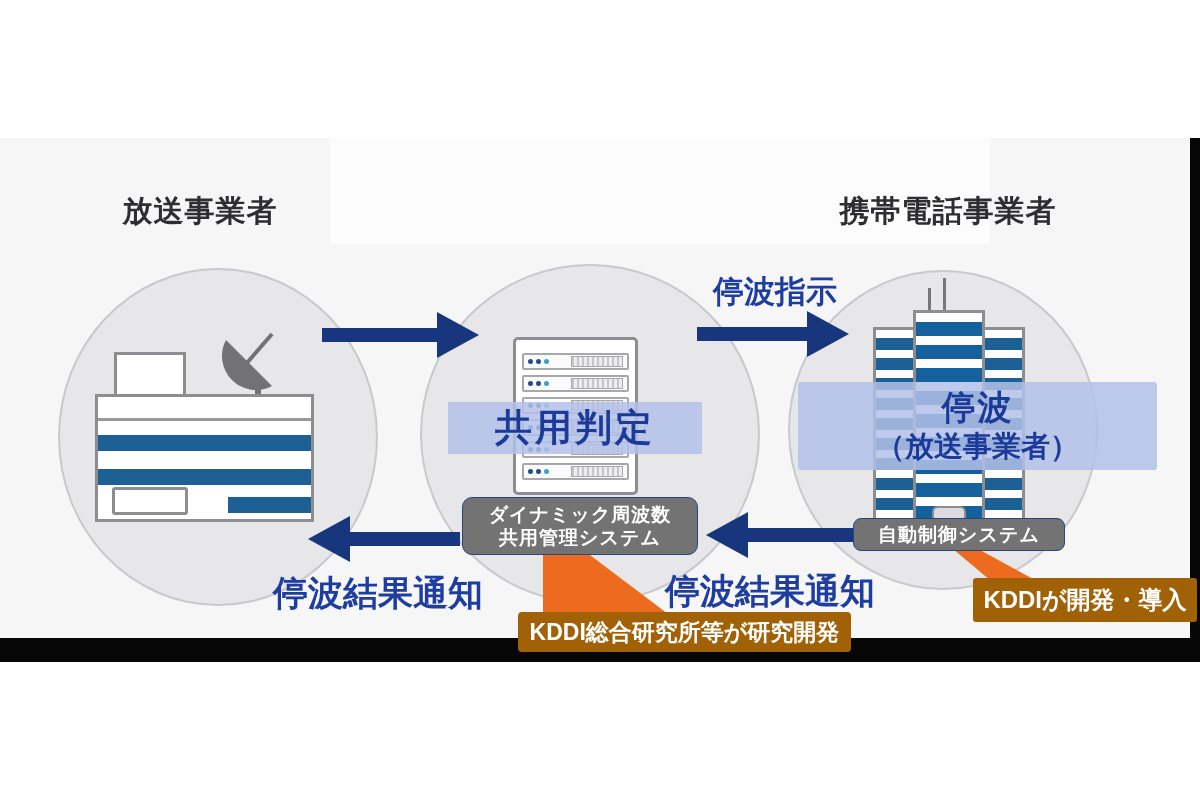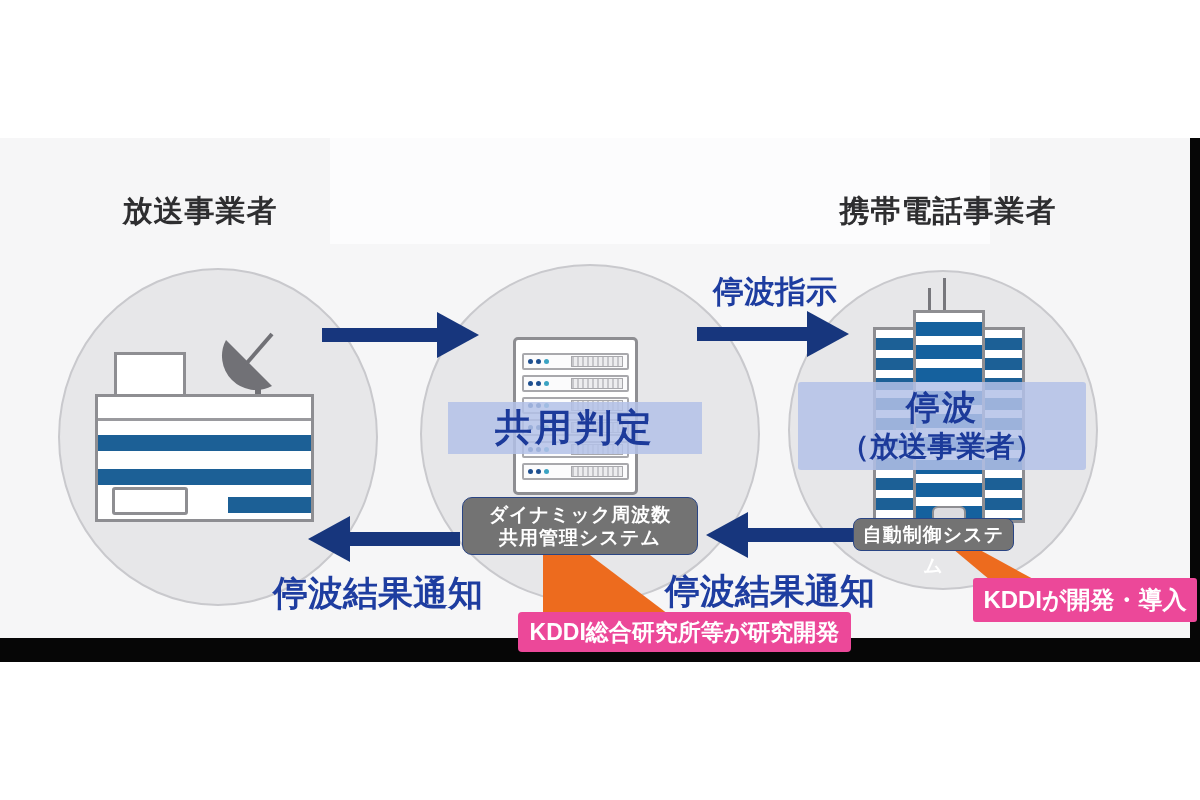--- a/index.html
+++ b/index.html
@@ -64,32 +64,32 @@
         border:3px solid #8e8e92;box-sizing:border-box;}
   .antenna{background:#77777c;z-index:2;}
   #ant1{left:928px;top:288px;width:3px;height:24px;}
   #ant2{left:943px;top:278px;width:3px;height:34px;}
   #tw-door{left:932px;top:506px;width:30px;height:13px;background:#dcdce0;border:2px solid #8e8e92;
         border-radius:6px;z-index:4;}
 
   
   .band{background:rgba(179,193,232,0.85);z-index:4;text-align:center;color:#1c3a9a;font-weight:bold;}
   #band-center{left:448px;top:402px;width:254px;height:52px;font-size:37px;line-height:52px;letter-spacing:3px;}
-  #band-right{left:798px;top:382px;width:288px;height:88px;border-radius:3px;}
+  #band-right{left:798px;top:382px;width:359px;height:88px;border-radius:3px;}
   #band-right .l1{font-size:34px;line-height:42px;padding-top:4px;letter-spacing:2px;}
   #band-right .l2{font-size:29px;line-height:36px;letter-spacing:0;}
 
   
   .navybox{background:#737373;border:1px solid #2a4584;border-radius:10px;color:#ffffff;font-weight:bold;
         text-align:center;z-index:5;box-sizing:border-box;}
   #sys-box{left:462px;top:497px;width:236px;height:58px;font-size:19px;line-height:23px;padding-top:5px;letter-spacing:1px;}
-  #ctrl-box{left:853px;top:518px;width:161px;height:33px;font-size:19px;line-height:31px;border-radius:8px;letter-spacing:1px;}
-
-  
-  .orange{background:#ec4899;color:#ffffff;font-weight:bold;text-align:center;z-index:7;}
+  #ctrl-box{left:853px;top:518px;width:212px;height:33px;font-size:19px;line-height:31px;border-radius:8px;letter-spacing:1px;}
+
+  
+  .orange{background:#a16207;color:#ffffff;font-weight:bold;text-align:center;z-index:7;}
   #callout-center{left:518px;top:612px;width:333px;height:40px;font-size:23px;line-height:40px;border-radius:4px;}
   #callout-right{left:973px;top:578px;width:224px;height:44px;font-size:24px;line-height:44px;border-radius:3px;}
 
   svg.overlay{position:absolute;left:0;top:0;z-index:4;pointer-events:none;}
 </style>
 </head>
 <body>
 
 <div id="canvas">
 

